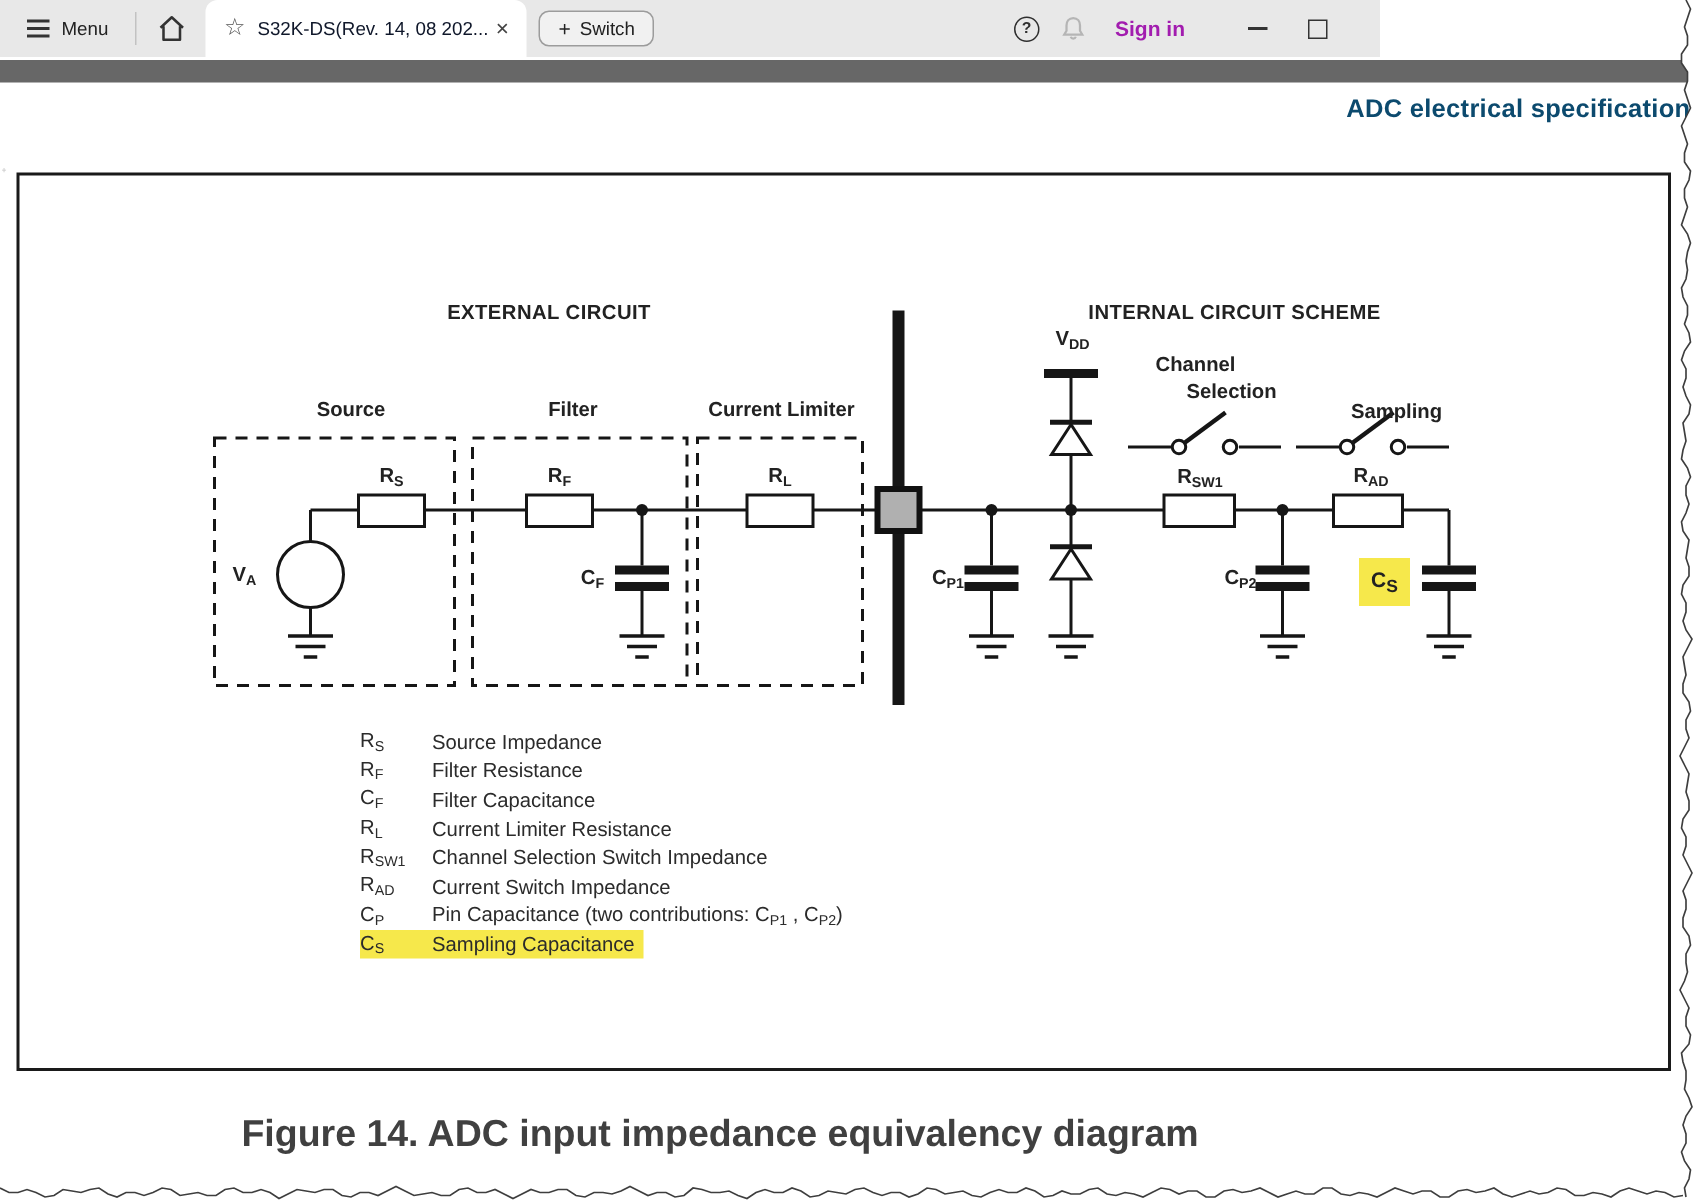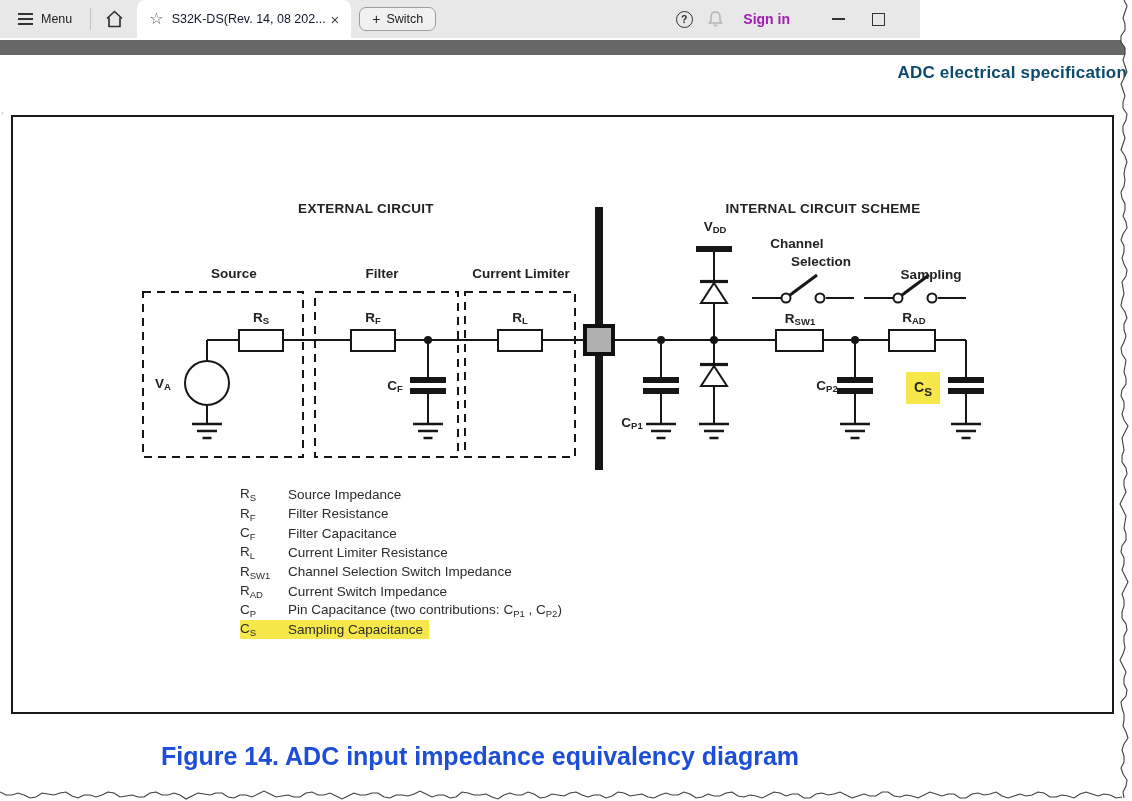--- a/index.html
+++ b/index.html
@@ -57,21 +57,21 @@
     font-weight:bold; font-size:14px; color:#222; }
 
   
   .legend { position:absolute; left:240px; top:485px; font-size:13.5px; color:#2b2b2b; }
   .legend-row { display:flex; height:19.3px; align-items:center; }
   .legend-term { width:48px; flex:0 0 48px; }
   .legend-def  { white-space:nowrap; }
   .legend-row.hl { background:#f6e84b; width:fit-content; padding-right:6px; }
 
   .caption { position:absolute; left:0; top:742px; width:960px; text-align:center;
-    font-size:25px; font-weight:bold; color:#1d4ed8; }
+    font-size:25px; font-weight:bold; color:#404040; }
 
   .torn { position:absolute; left:0; top:0; width:1132px; height:801px; pointer-events:none; }
 </style>
 </head>
 <body>
 
 <div class="stage">
 
   <div class="titlebar">
     <div class="menu-btn">
@@ -220,21 +220,21 @@
 
   <div class="dlabel" style="left:234px; top:273px;">Source</div>
   <div class="dlabel" style="left:382px; top:273px;">Filter</div>
   <div class="dlabel" style="left:521px; top:273px;">Current Limiter</div>
 
   <div class="dlabel" style="left:163px; top:384px;"><span>V</span><sub>A</sub></div>
   <div class="dlabel" style="left:261px; top:318px;"><span>R</span><sub>S</sub></div>
   <div class="dlabel" style="left:373px; top:318px;"><span>R</span><sub>F</sub></div>
   <div class="dlabel" style="left:395px; top:386px;"><span>C</span><sub>F</sub></div>
   <div class="dlabel" style="left:520px; top:318px;"><span>R</span><sub>L</sub></div>
-  <div class="dlabel" style="left:632px; top:386px;margin-top:37px;"><span>C</span><sub>P1</sub></div>
+  <div class="dlabel" style="left:632px; top:386px;"><span>C</span><sub>P1</sub></div>
   <div class="dlabel" style="left:715px; top:227px;text-align:center;"><span>V</span><sub>DD</sub></div>
   <div class="dlabel" style="left:797px; top:243px;">Channel</div>
   <div class="dlabel" style="left:821px; top:261px;">Selection</div>
   <div class="dlabel" style="left:915px; top:274px;margin-left:16px;">Sampling</div>
   <div class="dlabel" style="left:800px; top:319px;"><span>R</span><sub>SW1</sub></div>
   <div class="dlabel" style="left:914px; top:318px;"><span>R</span><sub>AD</sub></div>
   <div class="dlabel" style="left:827px; top:386px;"><span>C</span><sub>P2</sub></div>
   <div class="cs-chip">
       <span><span>C</span><sub>S</sub></span>
     </div>

